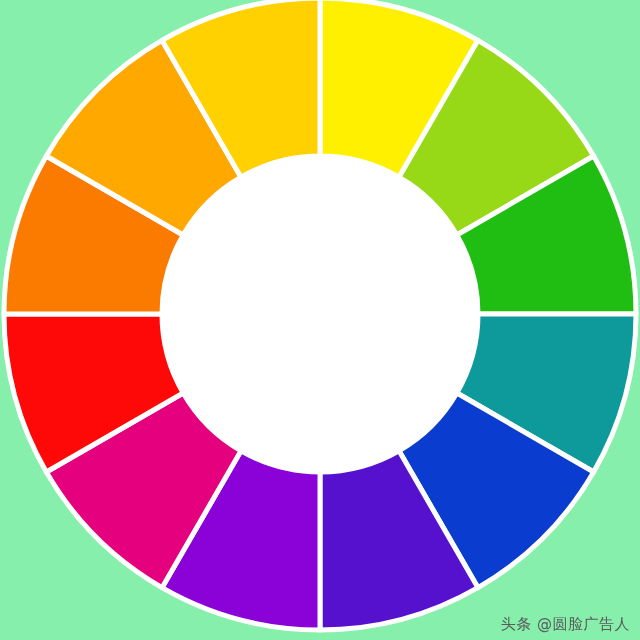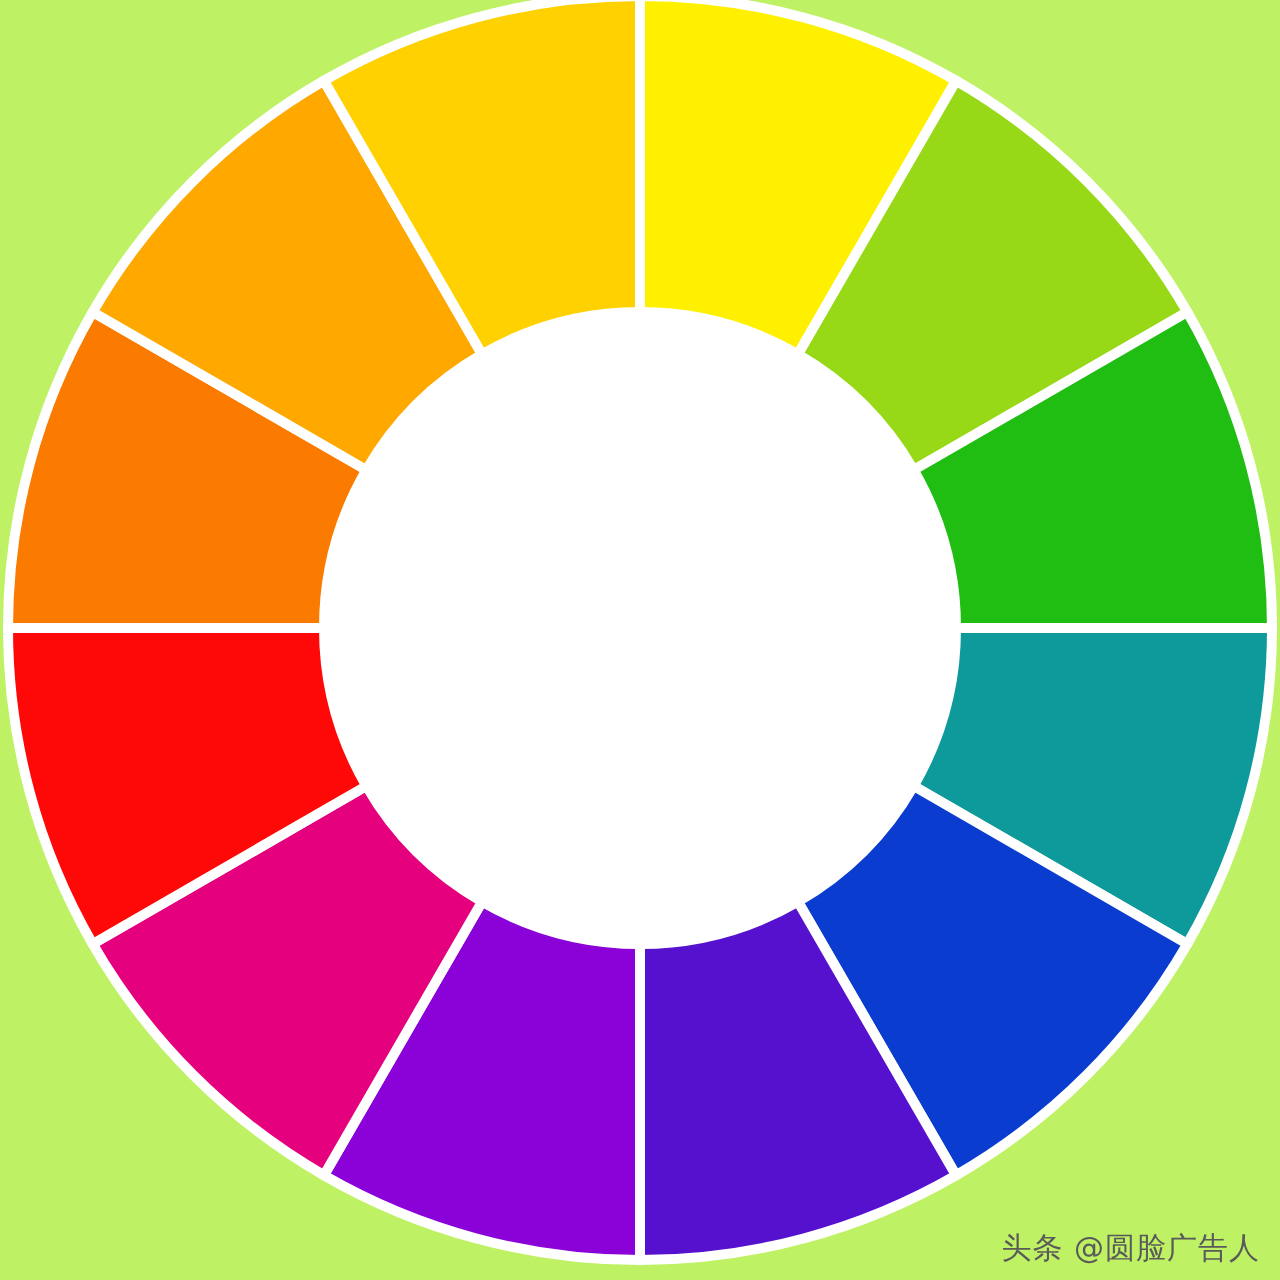--- a/index.html
+++ b/index.html
@@ -14,21 +14,21 @@
     overflow: hidden;
     font-family: "Liberation Sans", sans-serif;
     position: relative;
   }
   #stage {
     position: absolute;
     left: 0;
     top: 0;
     width: 640px;
     height: 640px;
-    background: #bef264;
+    background: #86efac;
   }
   #wheel-svg {
     position: absolute;
     left: 0;
     top: 0;
     display: block;
   }
   .seg {
     stroke: #ffffff;
     stroke-width: 5;

